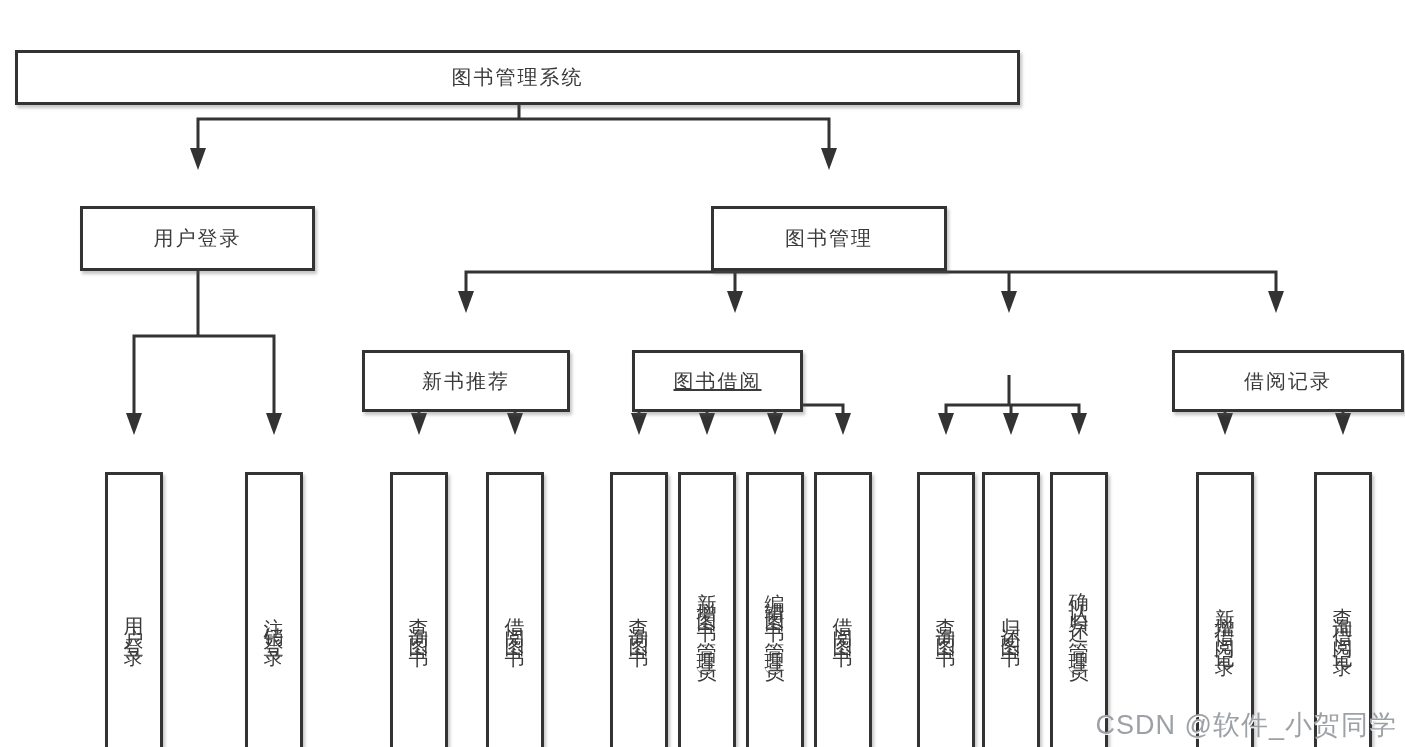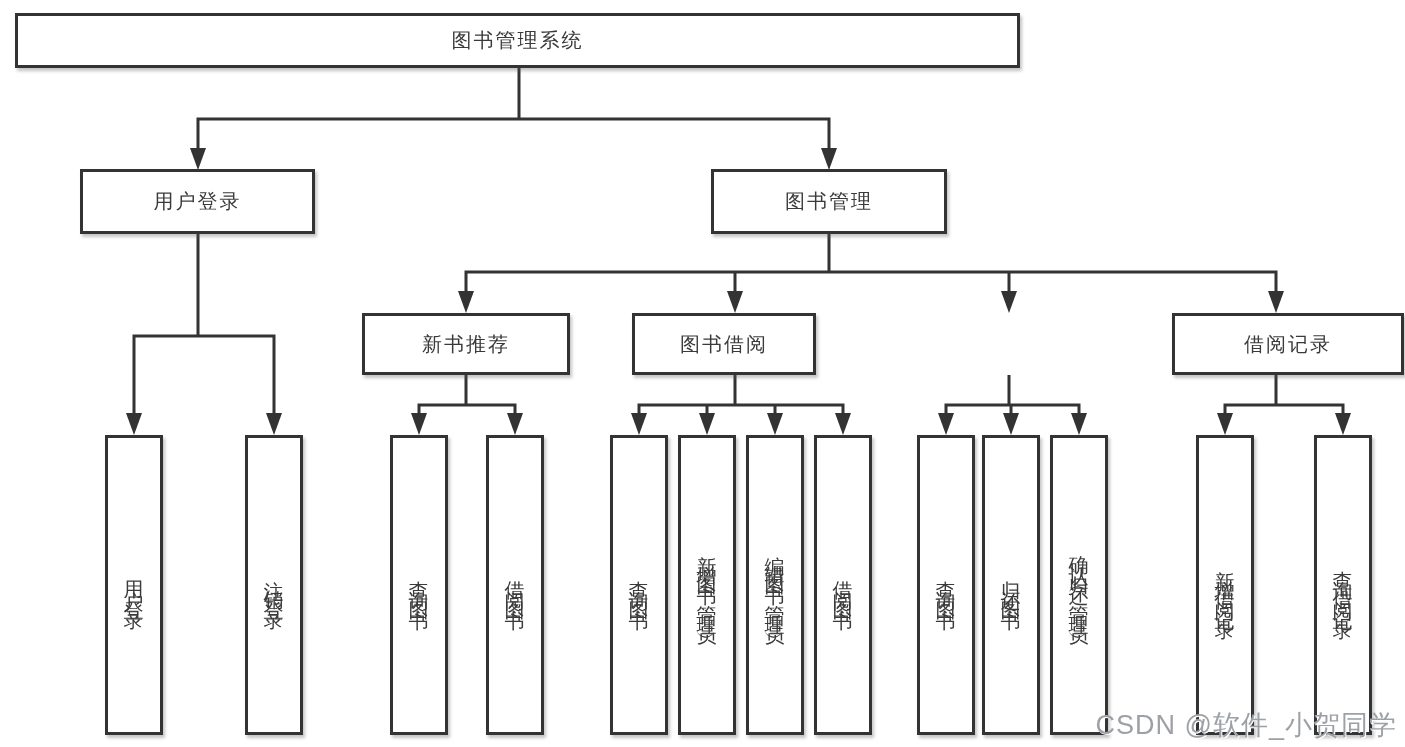--- a/index.html
+++ b/index.html
@@ -21,35 +21,36 @@
     box-sizing: border-box;
     background: #ffffff;
     border: 3px solid #333333;
     display: flex;
     align-items: center;
     justify-content: center;
     color: #3a3a3a;
     font-size: 20px;
     letter-spacing: 2px;
     box-shadow: 2px 3px 3px rgba(90,90,90,0.35);
+    margin-top: 37px;
   }
   .box .hlabel { white-space: nowrap; }
   .leaf .vlabel {
     writing-mode: vertical-rl;
     text-orientation: mixed;
     letter-spacing: 10px;
     line-height: 1;
     white-space: nowrap;
   }
   .root-box    { left: 15px;  top: 13px;  width: 1005px; height: 55px; }
   .lvl2-a      { left: 80px;  top: 169px; width: 235px;  height: 65px; }
   .lvl2-b      { left: 711px; top: 169px; width: 236px;  height: 65px; }
   .lvl3        { top: 313px;  height: 62px; }
   .lvl3-a      { left: 362px;  width: 208px; }
-  .lvl3-b      { left: 632px;  width: 184px; }
+  .lvl3-b      { left: 632px;  width: 171px; text-decoration: underline; }
   .lvl3-c      { left: 902px;  width: 215px; }
   .lvl3-d      { left: 1172px; width: 232px; }
   .leaf        { top: 435px; width: 58px; height: 300px; }
   .leaf-1  { left: 105px; }
   .leaf-2  { left: 245px; }
   .leaf-3  { left: 390px; }
   .leaf-4  { left: 486px; }
   .leaf-5  { left: 610px; }
   .leaf-6  { left: 678px; }
   .leaf-7  { left: 746px; }

